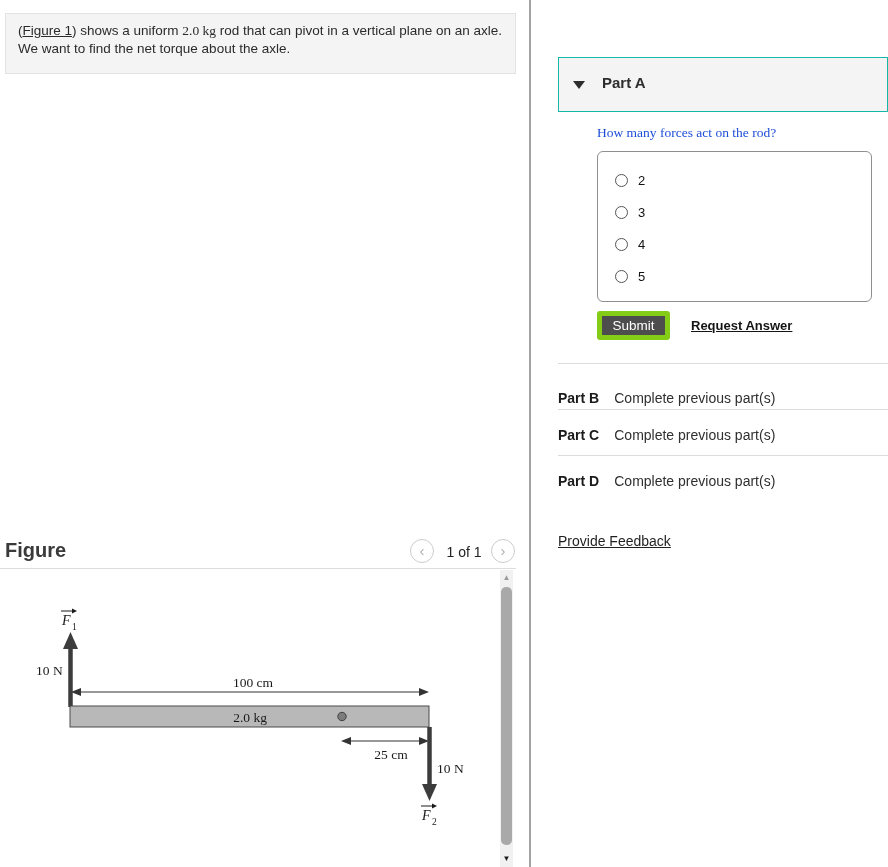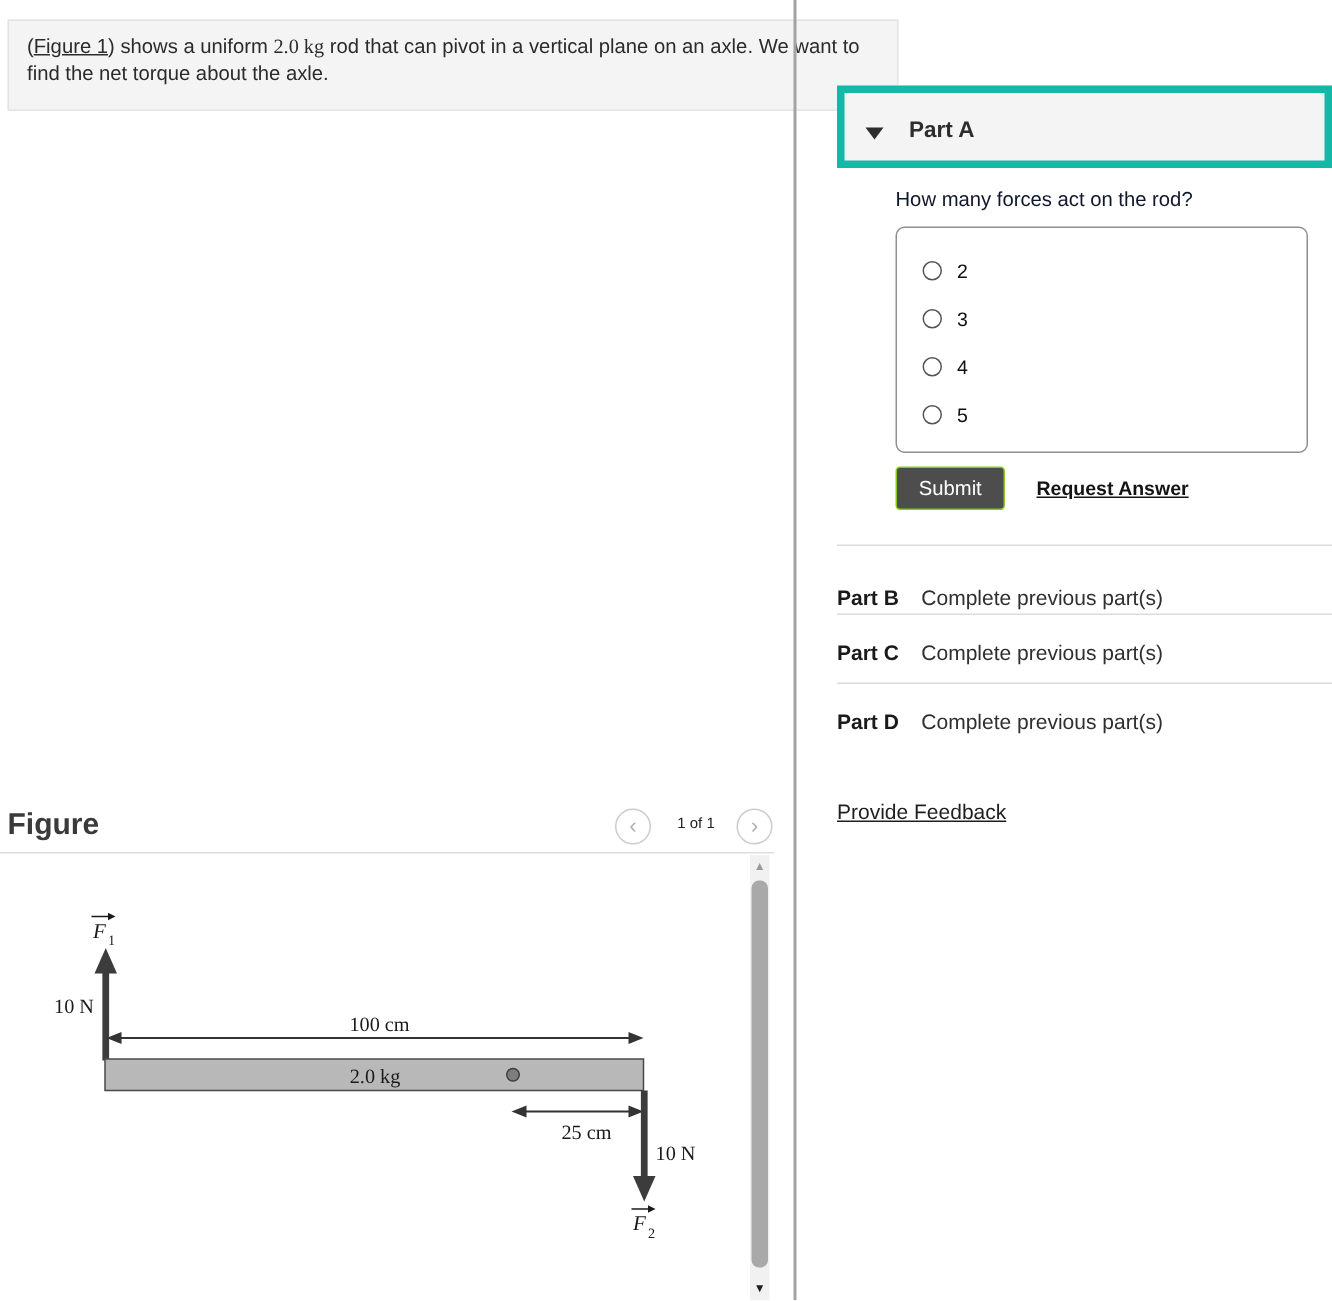--- a/index.html
+++ b/index.html
@@ -1,60 +1,60 @@
 <!DOCTYPE html>
 <html><head>
 <meta charset="utf-8">
 <style>
   * { margin:0; padding:0; box-sizing:border-box; }
   html,body { width:888px; height:867px; background:#fff; font-family:"Liberation Sans", sans-serif; color:#1a1a1a; }
   .abs { position:absolute; }
   #page { position:relative; width:888px; height:867px; background:#fff; overflow:hidden; }
 
   
-  #problem-box { left:5px; top:13px; width:594px; height:61px; background:#f4f4f4;
+  #problem-box { left:5px; top:13px; width:511px; height:61px; background:#f4f4f4;
     border:1px solid #e3e3e3; padding:8px 12px; font-size:13.5px; line-height:17.5px; color:#2b2b2b; }
   #problem-box a { color:#2b2b2b; text-decoration:underline; cursor:pointer; }
   .serif { font-family:"Liberation Serif", serif; }
 
   #figure-title { left:5px; top:539px; font-size:20px; font-weight:700; color:#3a3a3a; }
   .pager-btn { width:24px; height:24px; border:1px solid #ccc; border-radius:50%; background:#fff;
     color:#b0b0b0; font-size:15px; line-height:21px; text-align:center; cursor:pointer; }
   #pager-prev { left:410px; top:539px; }
   #pager-next { left:491px; top:539px; }
-  #pager-label { left:441px; top:544px; font-size:10px; color:#222; width:46px; text-align:center; }
+  #pager-label { left:441px; top:544px; font-size:14px; color:#222; width:46px; text-align:center; }
   #figure-header-divider { left:0; top:568px; width:516px; height:1px; background:#ddd; }
 
   #figure-canvas { left:0; top:570px; width:500px; height:297px; background:#fff; }
 
   
   #fig-scrollbar { left:500px; top:570px; width:13px; height:297px; background:#f1f1f1; }
   #fig-scroll-up { left:0; top:0; width:13px; height:15px; color:#9a9a9a; font-size:8px; text-align:center; line-height:15px; cursor:pointer; }
   #fig-scroll-thumb { left:1px; top:17px; width:11px; height:258px; background:#a9a9a9; border-radius:5px; cursor:pointer; }
   #fig-scroll-down { left:0; top:281px; width:13px; height:16px; color:#1d1d1d; font-size:8px; text-align:center; line-height:16px; cursor:pointer; }
 
   #vertical-divider { left:529px; top:0; width:2px; height:867px; background:#a3a3a3; }
 
   
   #part-a-header { left:558px; top:57px; width:330px; height:55px; background:#f4f4f4;
-    border:5px solid #14b8a6; cursor:pointer; }
+    border:1px solid #14b8a6; cursor:pointer; }
   #part-a-toggle { position:absolute; left:14px; top:23px; width:0; height:0;
     border-left:6px solid transparent; border-right:6px solid transparent; border-top:8px solid #2d2d2d; }
   #part-a-label { position:absolute; left:43px; top:16px; font-size:15px; font-weight:700; color:#2d2d2d; }
 
-  #question { left:597px; top:125px; font-size:13.5px; color:#0f172a; }
+  #question { left:597px; top:125px; font-size:13.5px; color:#1d4ed8;font-family:Liberation Serif, serif; }
 
   #options-box { left:597px; top:151px; width:275px; height:151px; background:#fff;
     border:1px solid #8f8f8f; border-radius:6px; }
   .option-row { position:absolute; left:17px; height:20px; display:flex; align-items:center; cursor:pointer; }
   .radio { width:13px; height:13px; border:1px solid #555; border-radius:50%; background:#fff; margin-right:10px; flex:none; }
   .option-label { font-size:13px; color:#111; }
 
   #submit-btn { left:597px; top:311px; width:73px; height:29px; background:#4d4d4d; color:#fff;
-    border:1px solid #84cc16; border-radius:3px; font-size:13.5px; font-family:"Liberation Sans", sans-serif; cursor:pointer; }
+    border:5px solid #84cc16; border-radius:3px; font-size:13.5px; font-family:"Liberation Sans", sans-serif; cursor:pointer; }
   #request-answer { left:691px; top:318px; font-size:13px; font-weight:700; color:#141414;
     text-decoration:underline; cursor:pointer; }
 
   .hdivider { left:558px; width:330px; height:1px; background:#dcdcdc; }
   .part-row { left:558px; font-size:14px; }
   .part-row .pl { font-weight:700; color:#1a1a1a; margin-right:15px; }
   .part-row .ps { color:#2f2f2f; }
 
   #provide-feedback { left:558px; top:533px; font-size:14px; color:#1f1f1f; text-decoration:underline; cursor:pointer;text-align:center; }
 

